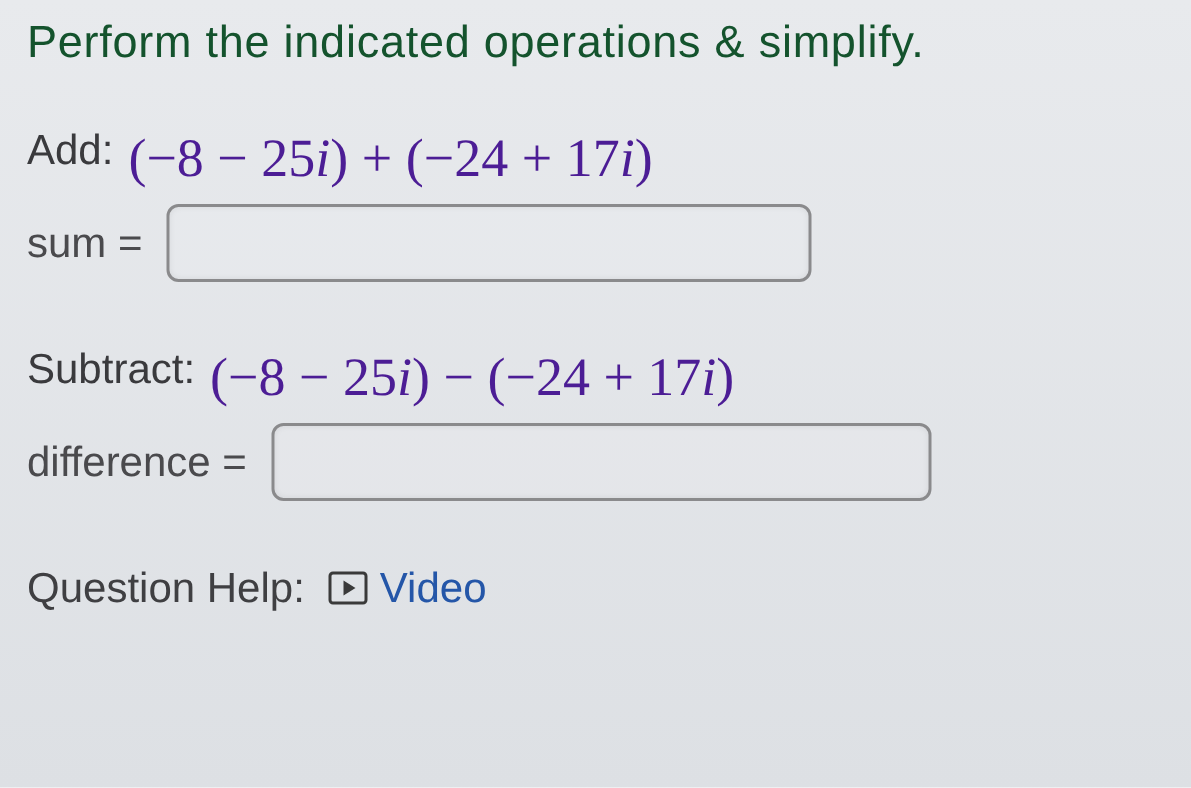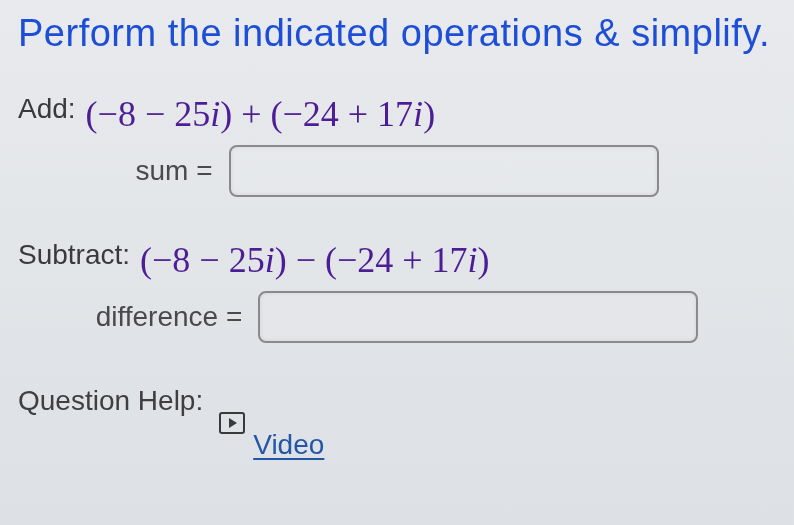--- a/index.html
+++ b/index.html
@@ -10,22 +10,22 @@
     body {
       width: 794px;
       height: 525px;
       background: linear-gradient(180deg, #e8eaed 0%, #dde0e4 100%);
       font-family: "Segoe UI", Tahoma, Geneva, sans-serif;
       color: #3a3a3a;
       padding: 12px 18px;
       overflow: hidden;
     }
     .instruction {
-      font-size: 38px;
-      color: #1d4ed8;
+      font-size: 30px;
+      color: #14532d;
       letter-spacing: 0.5px;
       margin-bottom: 38px;
     }
     .problem-block {
       margin-bottom: 42px;
     }
     .problem-line {
       font-size: 28px;
       color: #3a3a3d;
       display: flex;
@@ -40,21 +40,20 @@
     }
     .math .i {
       font-style: italic;
     }
     .answer-line {
       display: flex;
       align-items: center;
       gap: 16px;
       font-size: 28px;
       color: #4a4a4d;
-      justify-content: center;
     }
     .answer-input {
       height: 52px;
       border: 2px solid #8a8a8c;
       border-radius: 8px;
       background: rgba(255,255,255,0.1);
       font-size: 24px;
       padding: 4px 10px;
       box-shadow: inset 0 0 4px rgba(0,0,0,0.08);
     }
@@ -73,23 +72,21 @@
       margin-top: 10px;
     }
     .video-link {
       display: inline-flex;
       align-items: center;
       gap: 8px;
       color: #2456a8;
       cursor: pointer;
     }
     .video-link span.link-text {
-      text-decoration: underline;
       text-underline-offset: 4px;
-      margin-top: 44px;
     }
     .play-icon-box {
       width: 26px;
       height: 22px;
       border: 2.4px solid #3a3a3a;
       border-radius: 3px;
       display: flex;
       align-items: center;
       justify-content: center;
       background: transparent;

